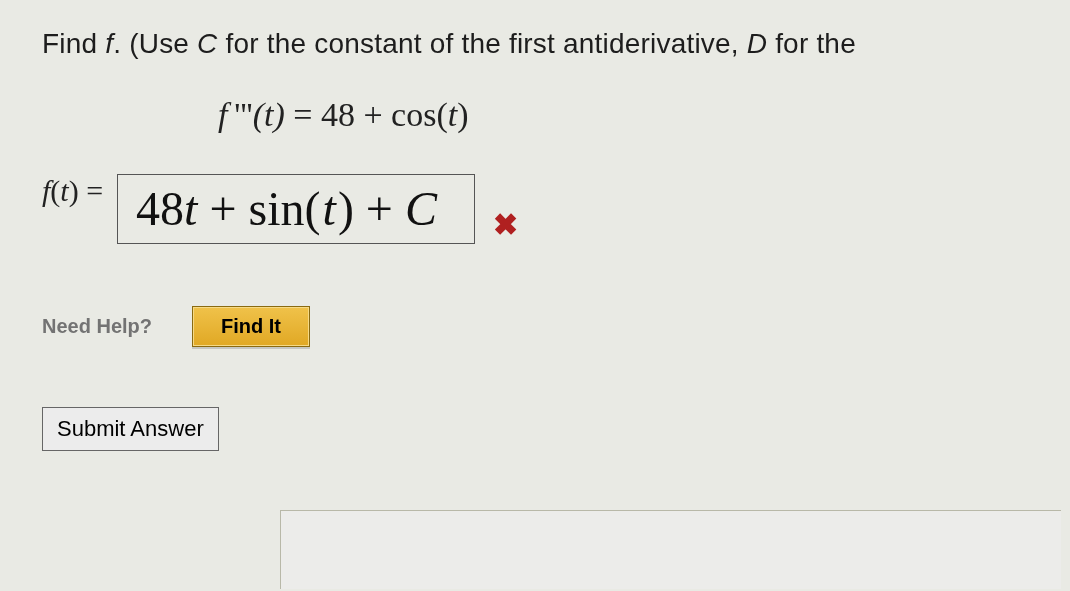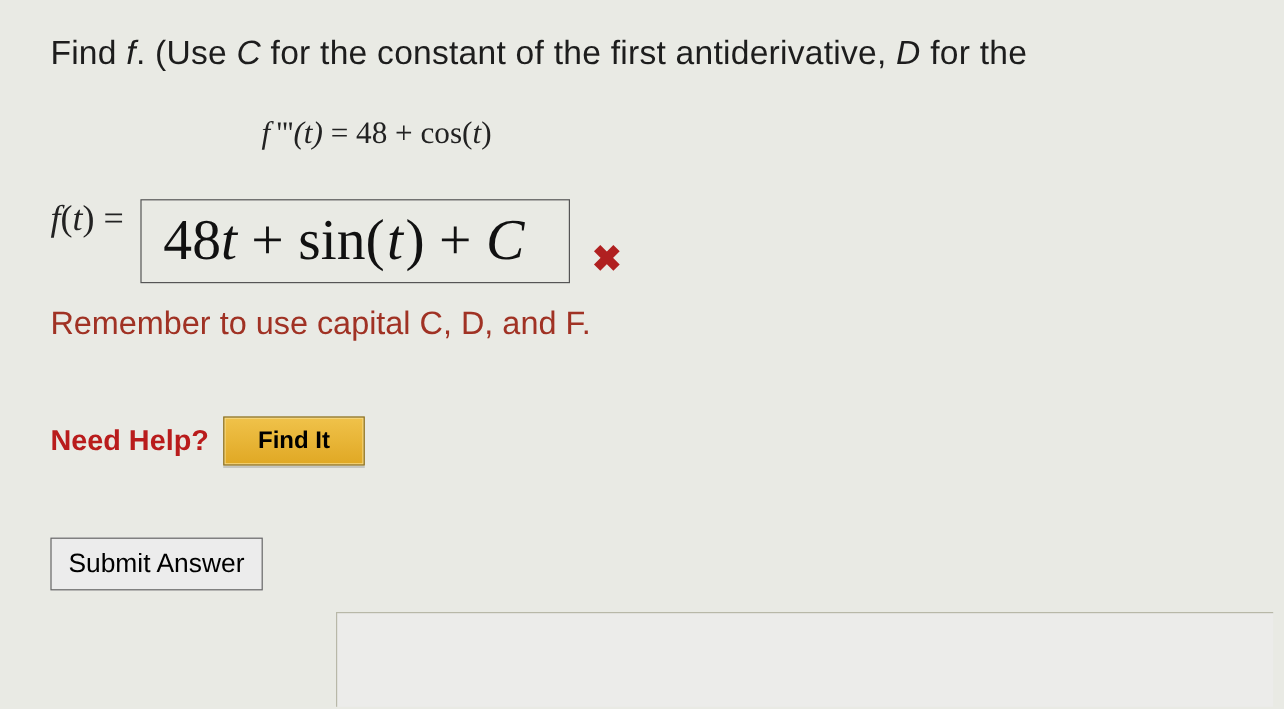--- a/index.html
+++ b/index.html
@@ -23,21 +23,21 @@
     font-style: normal;
     font-size: 28px;
     color: #1d1d1d;
     white-space: nowrap;
     letter-spacing: 0.2px;
   }
   .prompt .mi { font-style: italic; }
   .equation {
     margin-top: 36px;
     margin-left: 176px;
-    font-size: 26px;
+    font-size: 34px;
     font-style: italic;
     font-family: "Times New Roman", Times, serif;
     color: #222;
   }
   .equation .rm { font-style: normal; }
   .answer-row {
     margin-top: 40px;
     display: flex;
     align-items: flex-start;
     font-family: "Times New Roman", Times, serif;
@@ -75,25 +75,25 @@
     font-size: 27px;
     color: #a03224;
     font-family: Verdana, Geneva, sans-serif;
   }
   .help-row {
     margin-top: 62px;
     display: flex;
     align-items: center;
   }
   .help-label {
-    font-size: 24px;
+    font-size: 20px;
     font-weight: bold;
-    color: #b91c1c;
+    color: #737373;
     font-family: Arial, Helvetica, sans-serif;
-    margin-right: 12px;
+    margin-right: 40px;
   }
   .read-it {
     display: inline-block;
     background: linear-gradient(#f0c24a, #e0a824);
     border: 1px solid #8a6a10;
     box-shadow: inset 0 0 0 1px #f6da86, 0 2px 0 rgba(0,0,0,0.15);
     color: #000;
     font-weight: bold;
     font-family: Arial, Helvetica, sans-serif;
     font-size: 20px;
@@ -140,21 +140,20 @@
   <div class="answer-row">
     <span class="answer-label">
       <span class="mi">f</span><span class="rm">(</span><span class="mi">t</span><span class="rm">)</span><span class="rm"> =</span>
     </span>
     <span class="answer-box">
       <span>48</span><span class="mi">t</span><span> + </span><span>sin</span><span>(</span><span class="mi" style="padding:0 2px">t</span><span>)</span><span> + </span><span class="mi">C</span>
     </span>
     <span class="wrong-icon">✖</span>
   </div>
 
-  <div class="feedback">Remember to use capital C, D, and F.</div>
 
   <div class="help-row">
     <span class="help-label">Need Help?</span>
     <span class="read-it">Find It</span>
   </div>
 
   <div class="submit-row">
     <span class="submit-btn">Submit Answer</span>
   </div>
 

